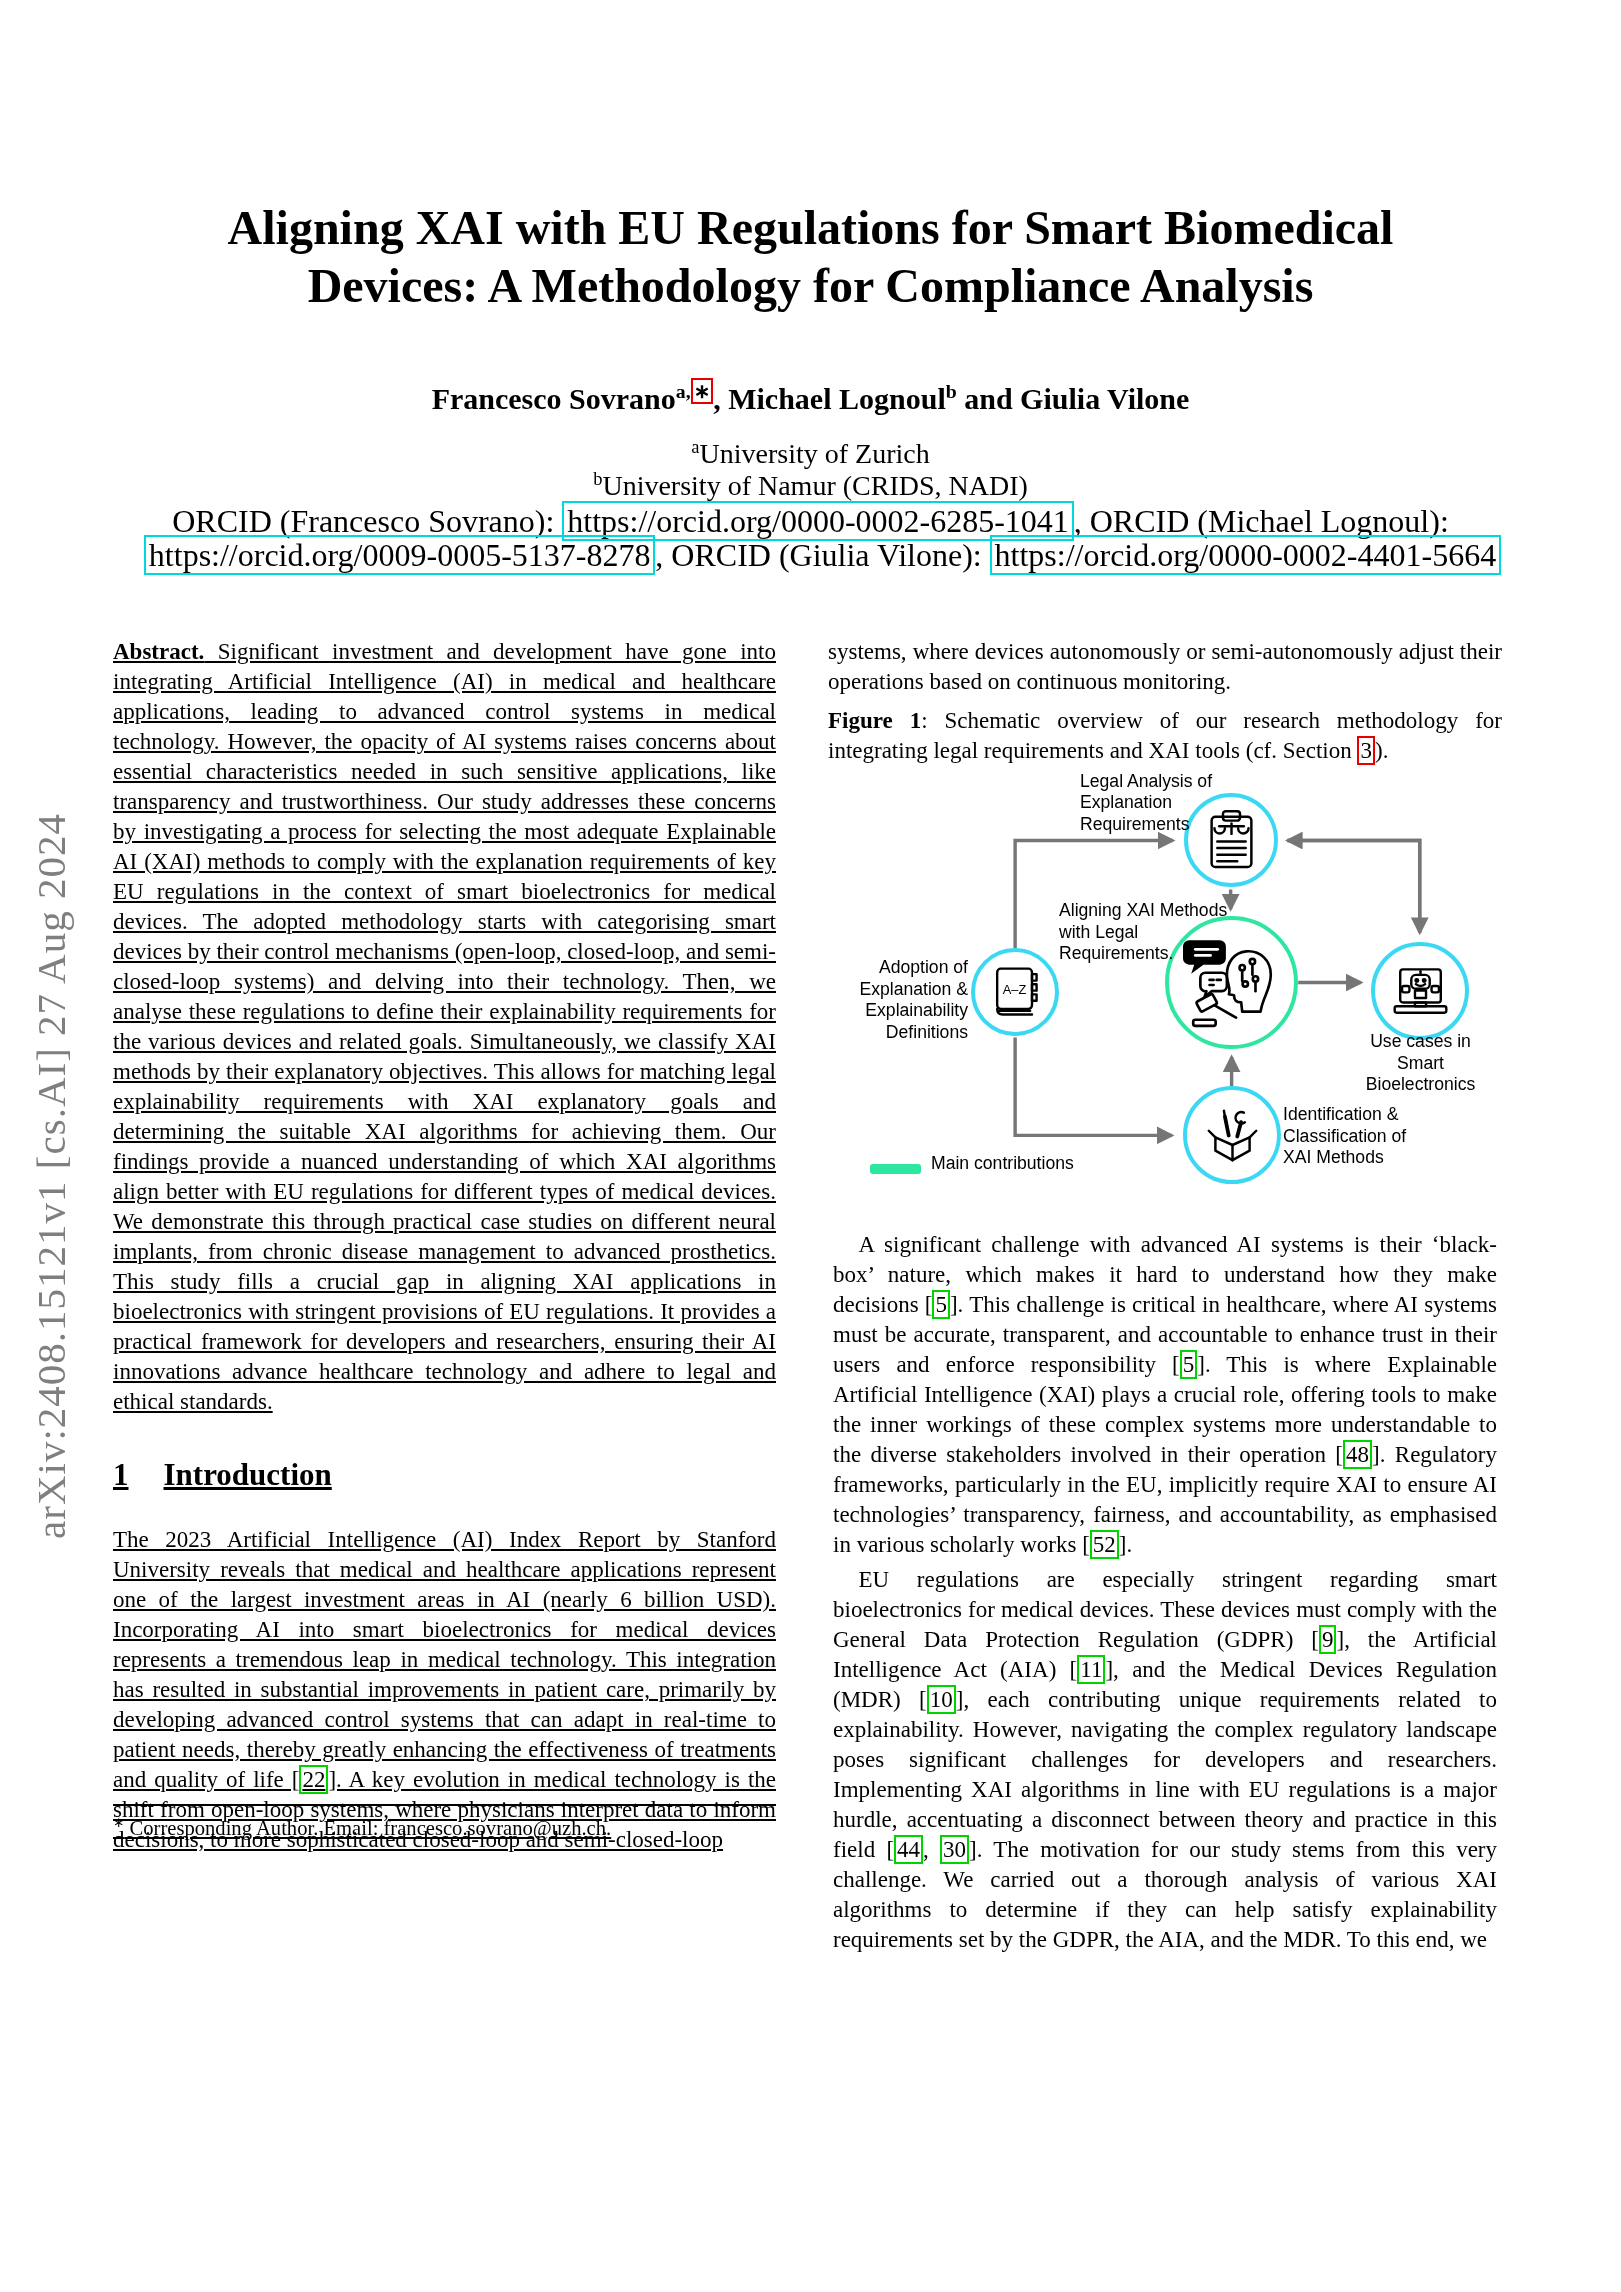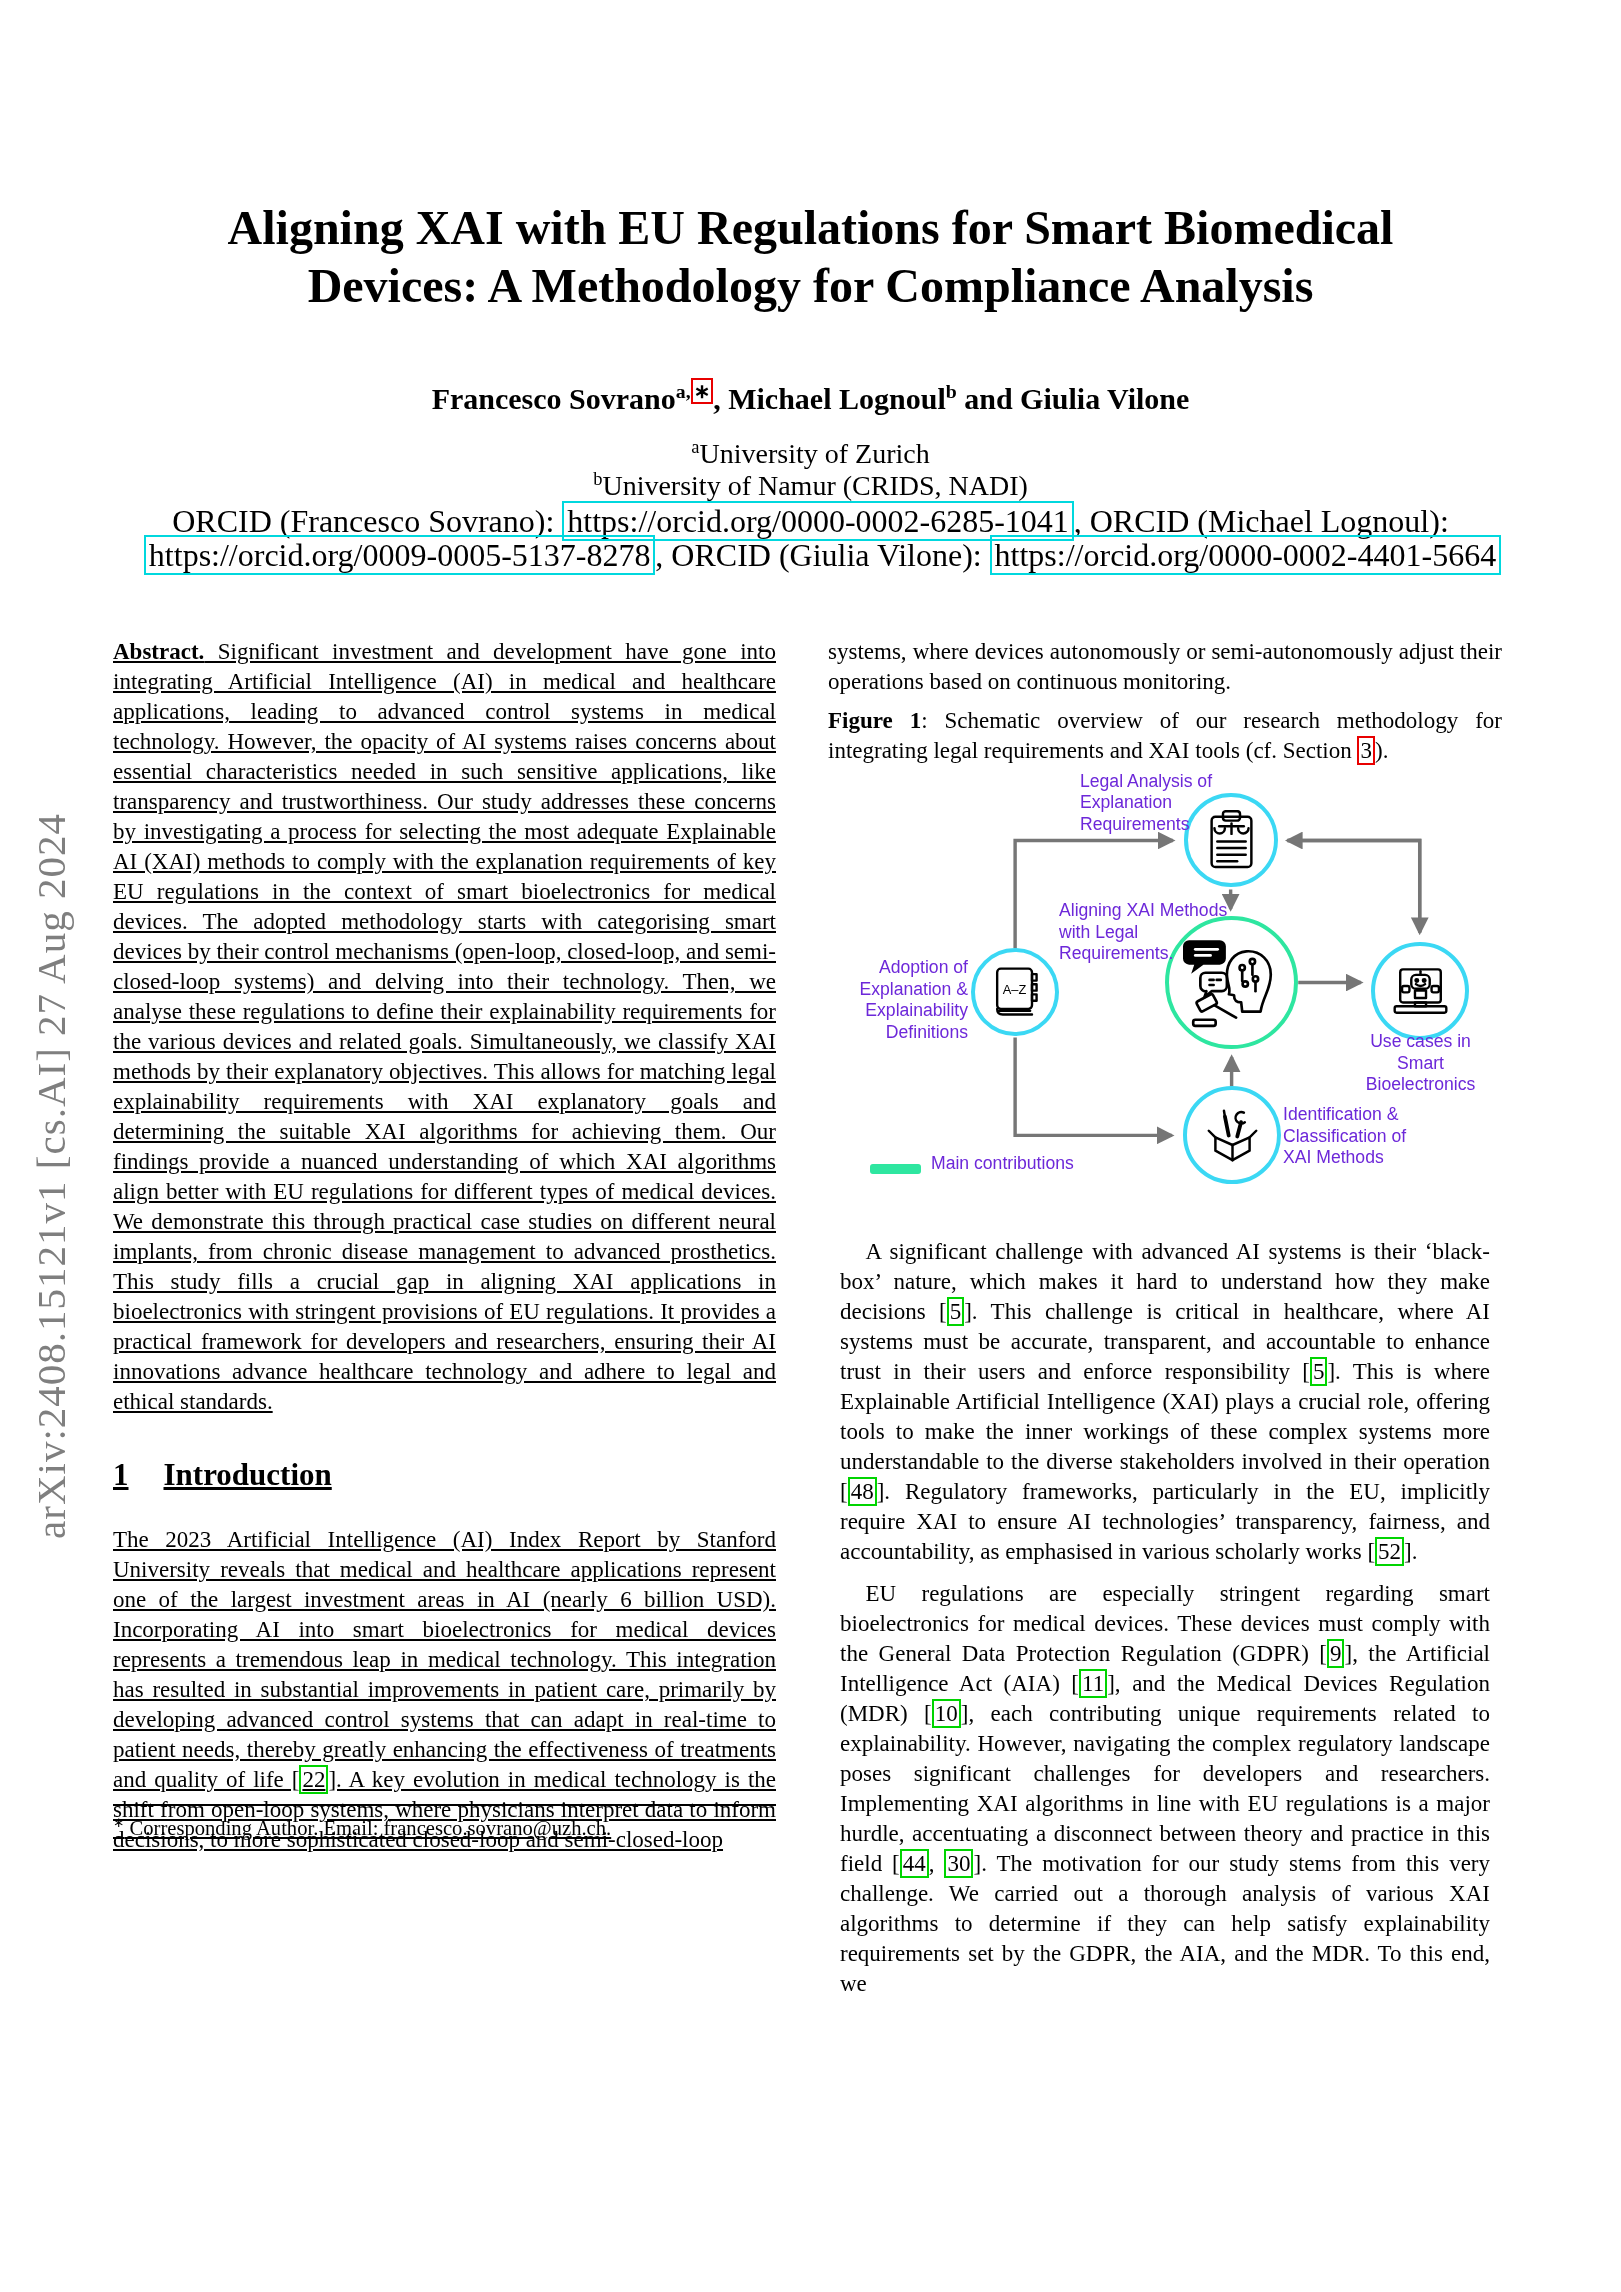--- a/index.html
+++ b/index.html
@@ -13,35 +13,35 @@
   .paper-title{left:154px;top:199px;width:1313px;text-align:center;font-size:48px;font-weight:bold;line-height:58px;}
   .authors-line{left:0;top:382px;width:1621px;text-align:center;font-size:30px;font-weight:bold;}
   .affil-line{left:0;width:1621px;text-align:center;font-size:28px;}
   .orcid-line{left:0;width:1621px;text-align:center;font-size:32px;}
   
   .body-text{font-size:23px;line-height:30px;text-align:justify;}
   .col-left{left:113px;width:663px;text-decoration:underline;}
   .col-right{left:828px;width:674px;}
   .section-heading{font-size:31px;font-weight:bold;}
   .section-heading .num{margin-right:35px;}
-  .indent{text-indent:25.5px;margin:12px;font-family:Liberation Serif, serif;}
+  .indent{text-indent:25.5px;margin:5px;font-family:Liberation Serif, serif;}
   .footnote{border-top:2px solid #000;padding-top:9.8px;font-size:20.6px;line-height:25.5px;text-align:left;}
   
   .seg-sup{vertical-align:super;font-size:66%;line-height:0;}
   .seg-b{font-weight:bold;}
   .seg-cg{border:2px solid #00d400;padding:0 1px;}
   .seg-cr{border:2px solid #e80000;padding:0 1px;}
   .seg-lc{border:2px solid #00d8de;padding:0 2.9px;}
   
   .figure-box{height:461px;}
   .fig-node{position:absolute;background:#fff;border-radius:50%;box-sizing:border-box;
     display:flex;align-items:center;justify-content:center;z-index:2;}
   .ring-cyan{border:4.9px solid #3bd8f4;}
   .ring-green{border:4.9px solid #2ee6a0;}
-  .fig-label{position:absolute;font-family:"Liberation Sans",sans-serif;font-size:17.6px;line-height:21.6px;color:#6d28d9;z-index:3;}
+  .fig-label{position:absolute;font-family:"Liberation Sans",sans-serif;font-size:17.6px;line-height:21.6px;color:#000000;z-index:3;}
   .fig-arrows{position:absolute;left:0;top:0;z-index:1;}
   .legend-bar{position:absolute;left:42px;top:409px;width:51px;height:9.8px;background:#2ee6a0;border-radius:2.9px;z-index:3;}
   .legend-text{left:103px;top:398px;}
   .icon-svg{stroke:#000;fill:none;stroke-width:2.6;stroke-linecap:round;stroke-linejoin:round;}
 </style>
 </head>
 <body>
 
 <div class="arxiv-banner">arXiv:2408.15121v1  [cs.AI]  27 Aug 2024</div>
 

